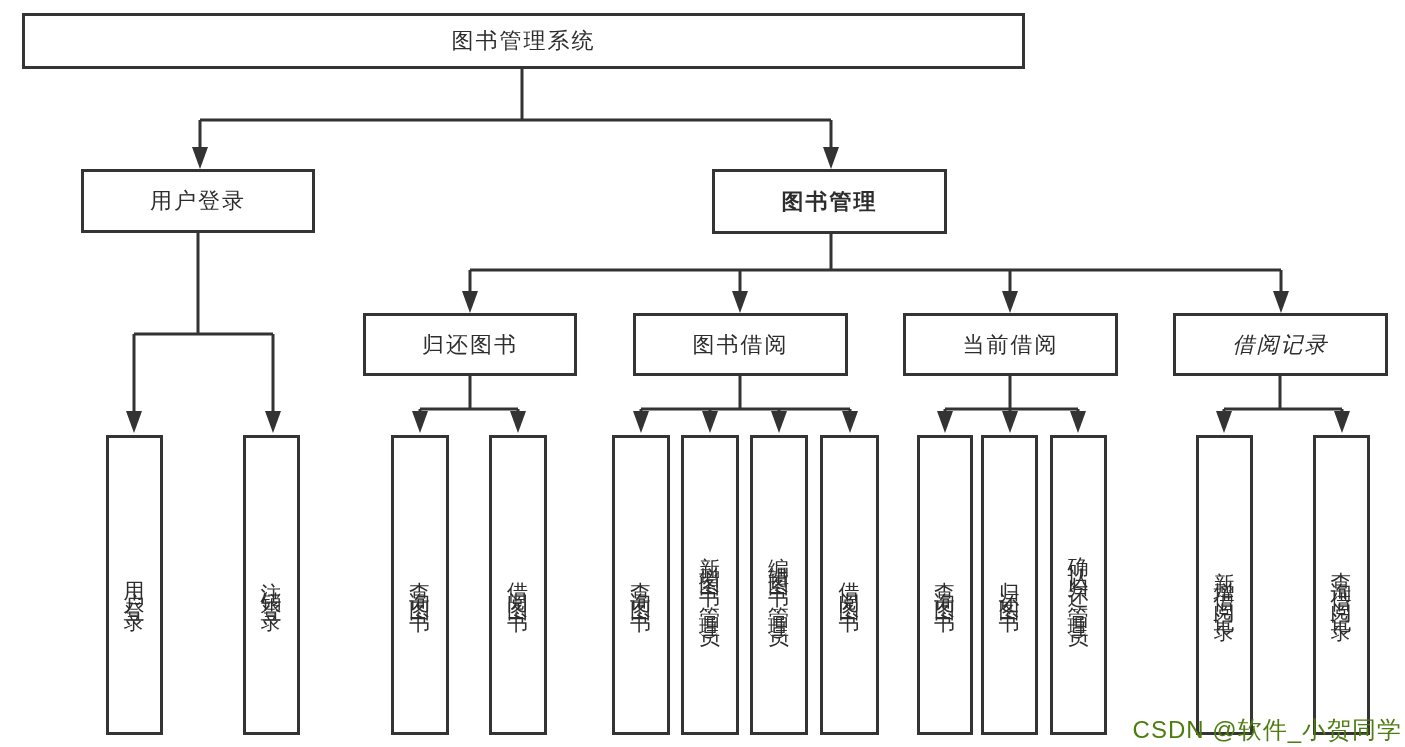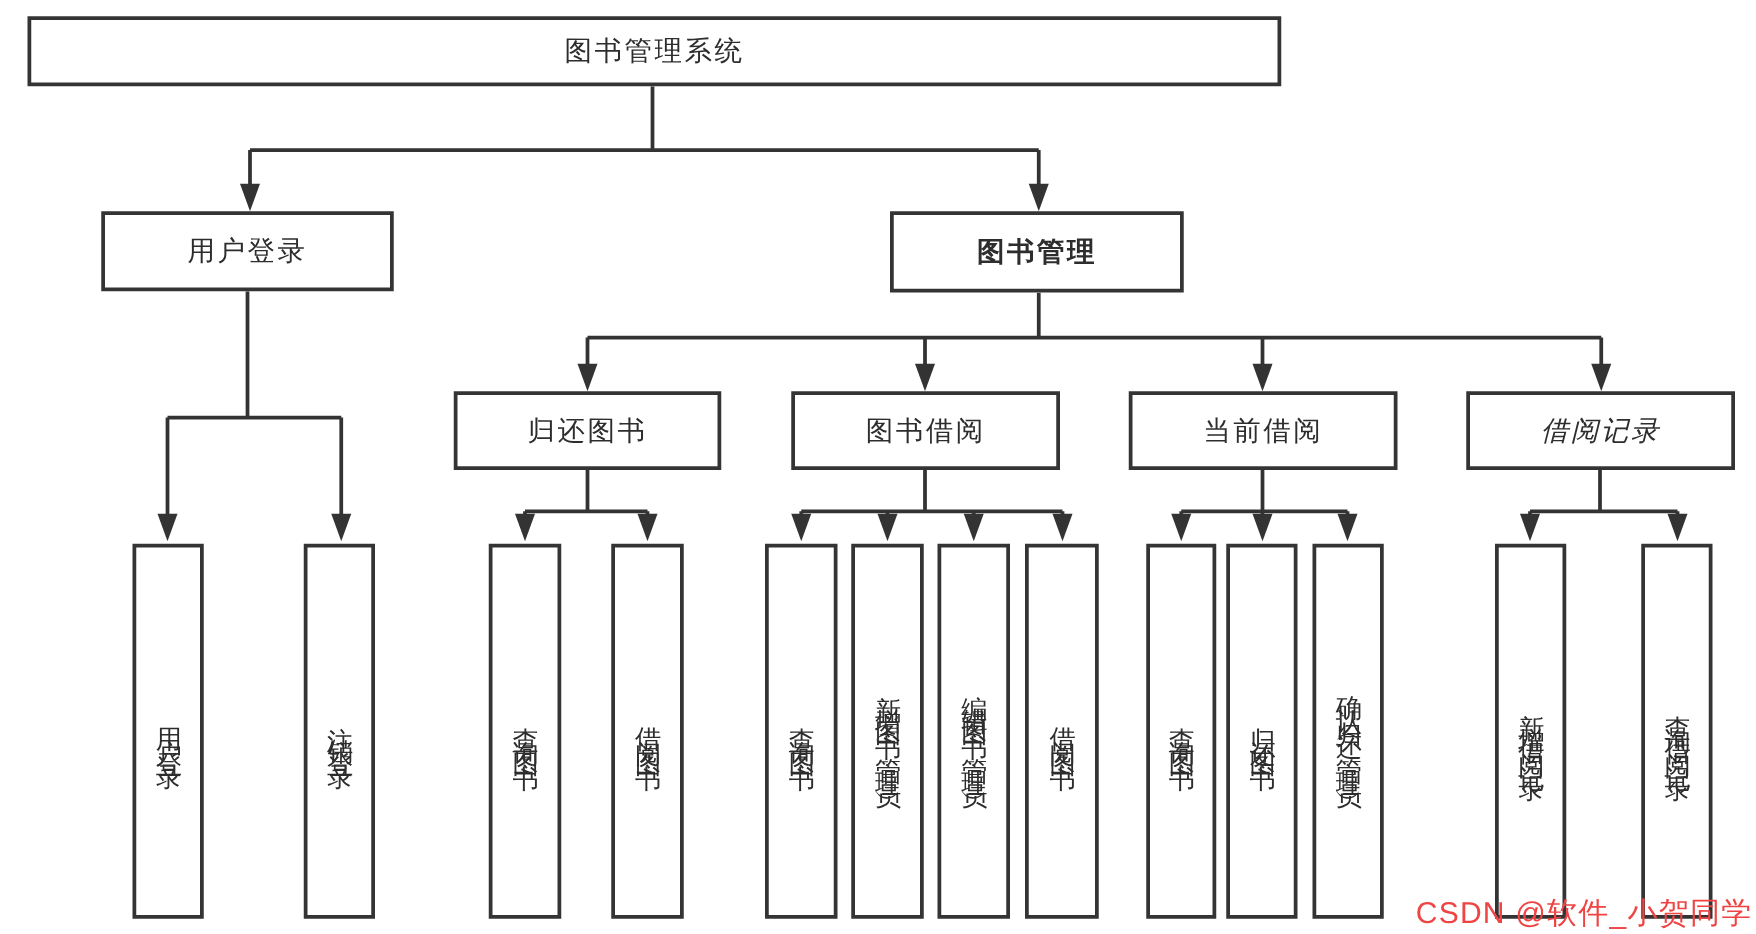--- a/index.html
+++ b/index.html
@@ -47,21 +47,21 @@
     font-size: 21px;
     letter-spacing: 10px;
     line-height: 1;
     white-space: nowrap;
   }
   .watermark {
     position: absolute;
     top: 714px;
     right: 3px;
     font-size: 24px;
-    color: #ef4444;
+    color: #4d7c0f;
     letter-spacing: 1px;
     white-space: nowrap;
     z-index: 5;
   }
 </style>
 </head>
 <body>
 
 <div class="stage">
 

